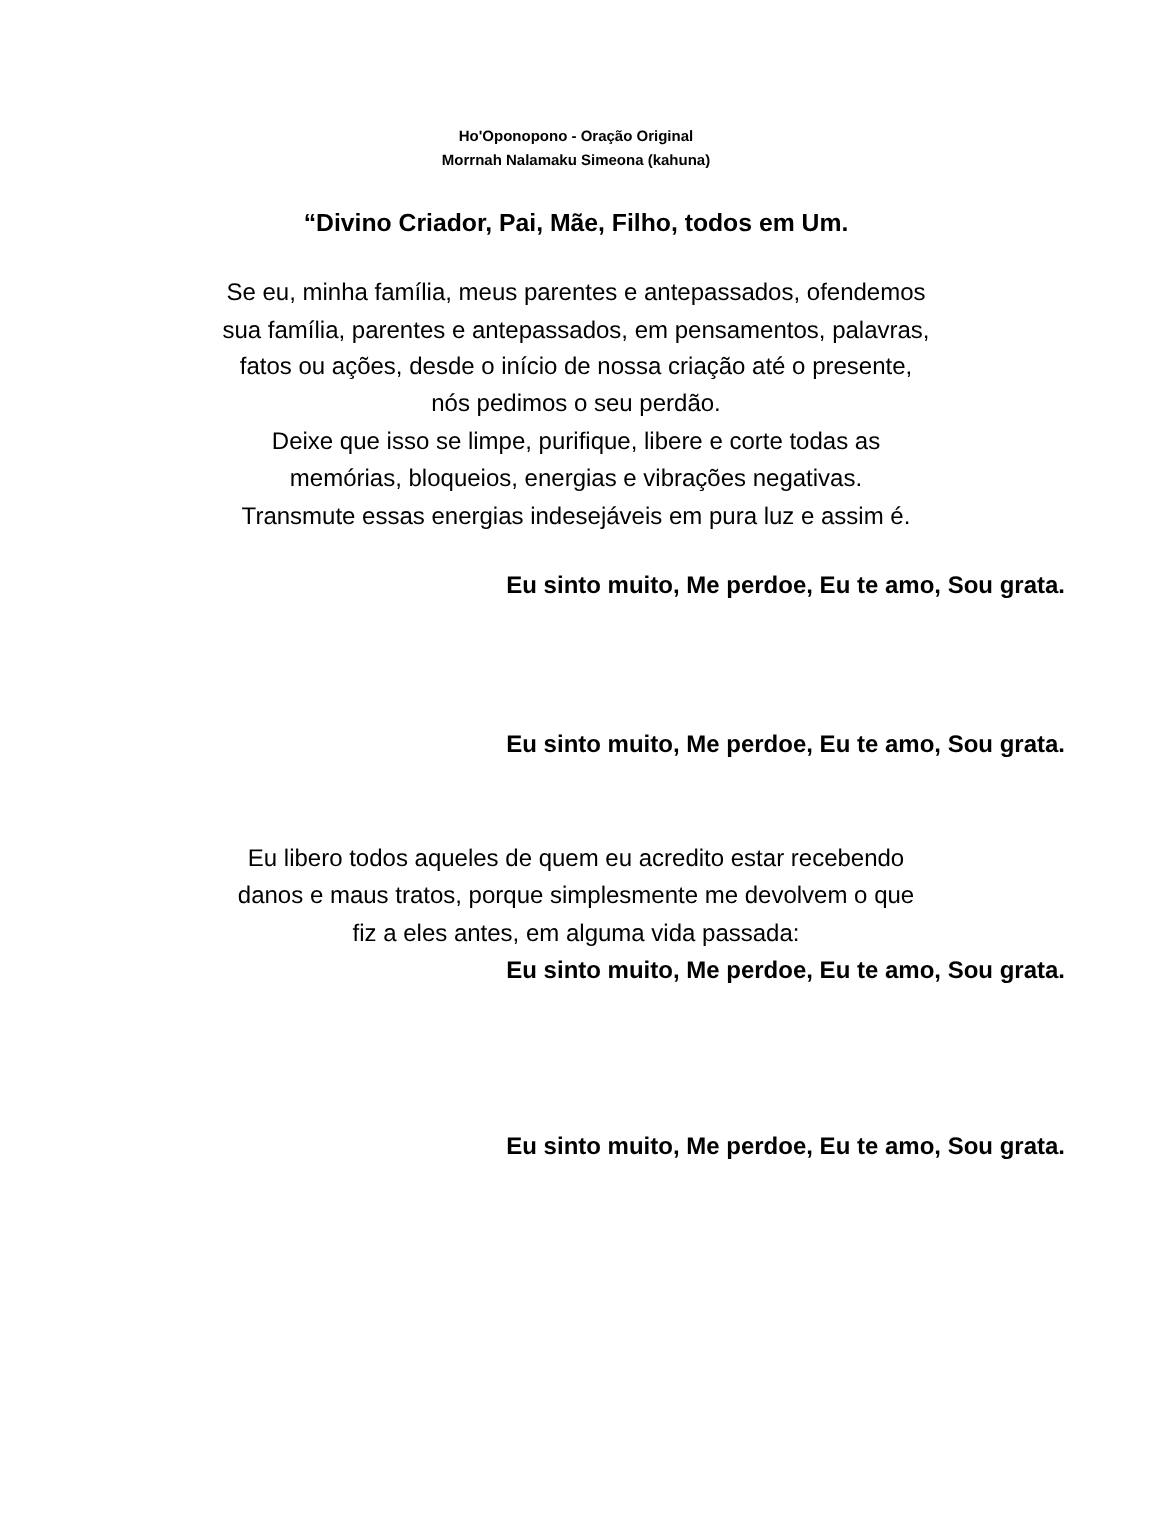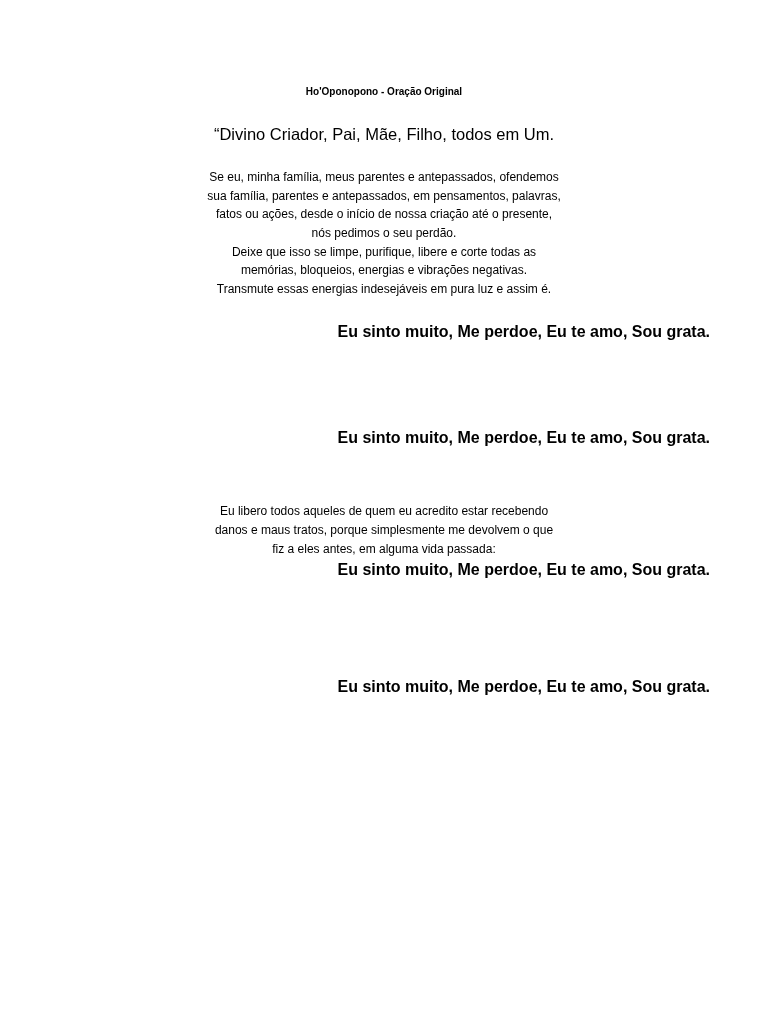--- a/index.html
+++ b/index.html
@@ -23,27 +23,27 @@
     background: #ffffff;
   }
   .title-line {
     font-size: 10px;
     font-weight: bold;
     text-align: center;
     line-height: 1.55;
   }
   .opening {
     font-size: 16.5px;
-    font-weight: normal;
+    font-weight: bold;
     text-align: center;
     margin-top: 22px;
     line-height: 1.5;
   }
   .body-para {
-    font-size: 12px;
+    font-size: 16px;
     font-weight: normal;
     text-align: center;
     line-height: 1.55;
   }
   .mantra {
     font-size: 16px;
     font-weight: bold;
     text-align: right;
     line-height: 1.5;
   }
@@ -51,20 +51,21 @@
   .sp-md { height: 22px; }
   .sp-sm { height: 11px; }
   .nowrapblock { white-space: pre-line; }
 </style>
 </head>
 <body>
 
 <div class="page">
 
   <div class="title-line">Ho'Oponopono - Oração Original</div>
+  <div class="title-line">Morrnah Nalamaku Simeona (kahuna)</div>
 
   <div class="opening">“Divino Criador, Pai, Mãe, Filho, todos em Um.</div>
 
   <div class="sp-md"></div>
 
   <div class="body-para nowrapblock">Se eu, minha família, meus parentes e antepassados, ofendemos
 sua família, parentes e antepassados, em pensamentos, palavras,
 fatos ou ações, desde o início de nossa criação até o presente,
 nós pedimos o seu perdão.</div>
   <div class="body-para nowrapblock">Deixe que isso se limpe, purifique, libere e corte todas as

